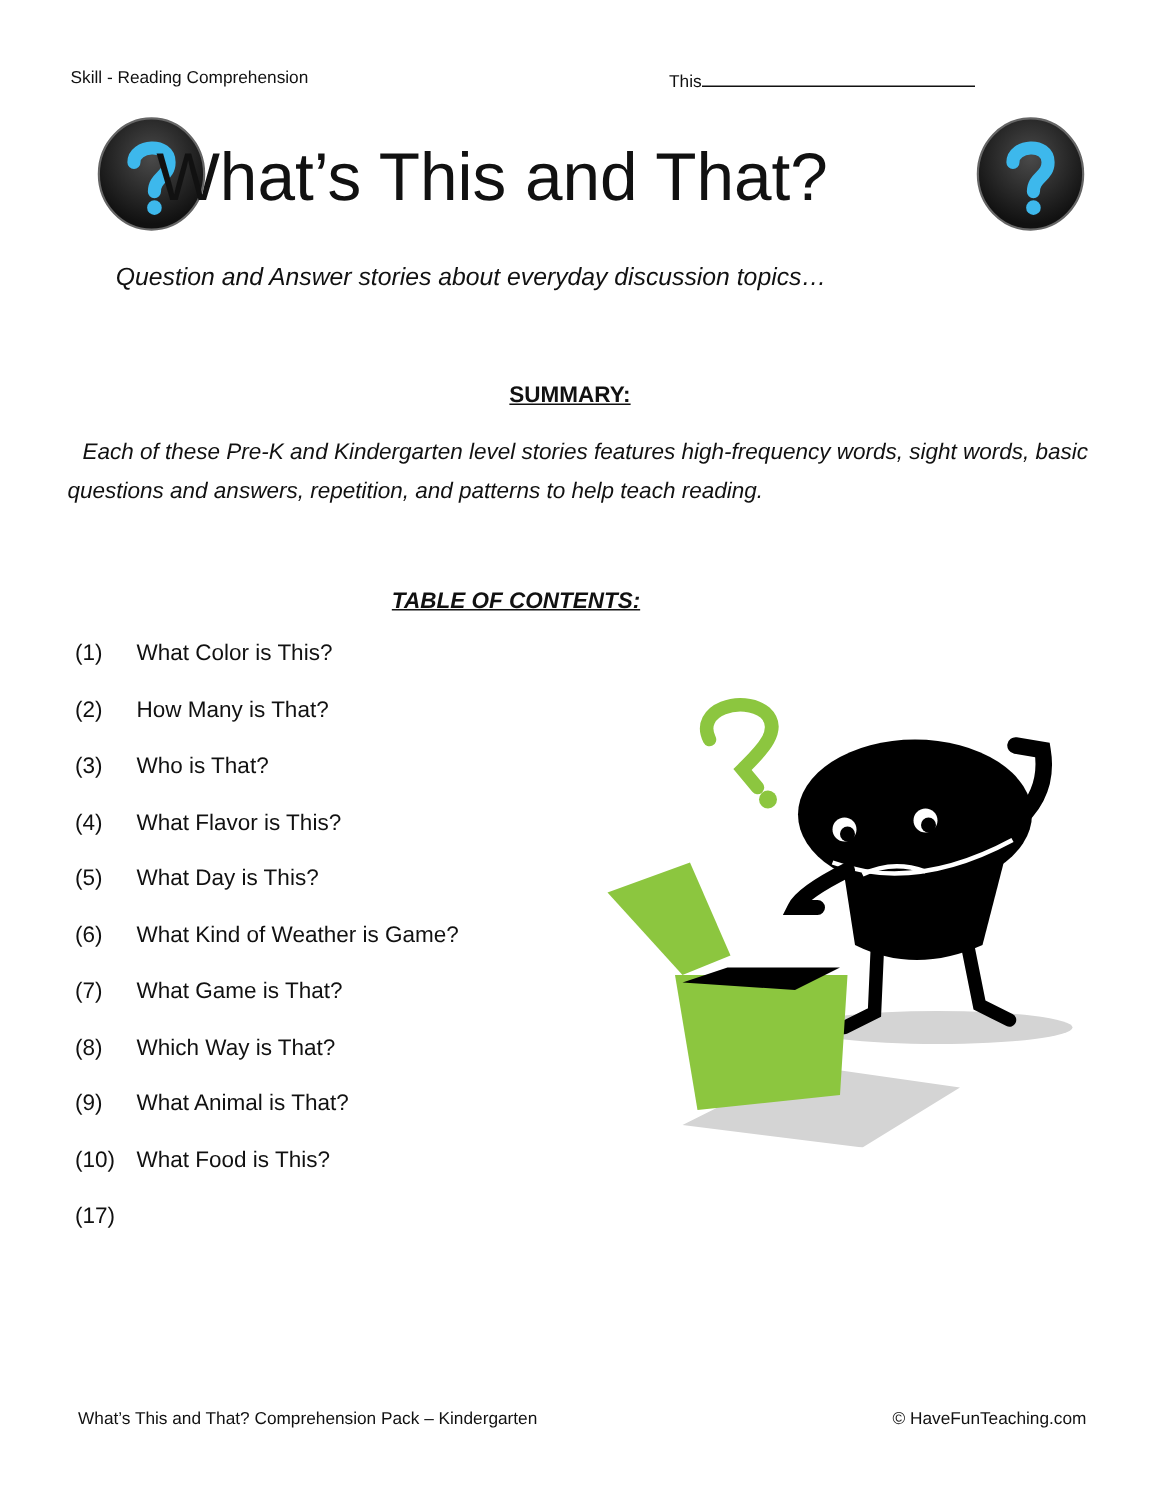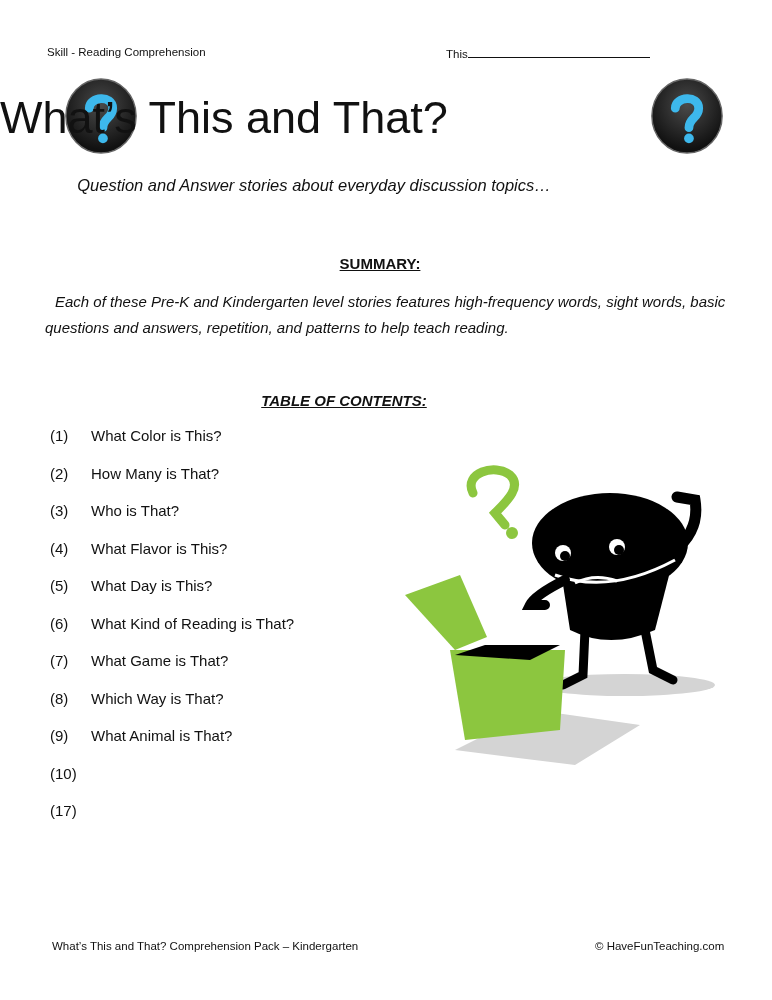--- a/index.html
+++ b/index.html
@@ -5,21 +5,21 @@
   html, body { margin:0; padding:0; background:#fff; }
   body { width:772px; height:1000px; position:relative; overflow:hidden; font-family:"Liberation Sans", sans-serif; color:#111; }
   .abs { position:absolute; }
   .hdr { font-size:11.5px; }
   #skill { left:47px; top:46px; }
   #name { left:446px; top:46px; }
   #name .line { display:inline-block; width:182px; border-bottom:1px solid #111; height:11px; vertical-align:baseline; }
   .qicon { width:78px; height:78px; }
   #qicon-left { left:62px; top:77px; }
   #qicon-right { left:648px; top:77px; }
-  #title { left:0; width:656px; top:92px; text-align:left; font-size:45px; }
+  #title { left:0; width:656px; top:92px; text-align:center; font-size:45px; }
   #subtitle { left:0; width:628px; top:176px; text-align:center; font-size:16.5px; font-style:italic; }
   #summary-head { left:0; width:760px; top:255px; text-align:center; font-size:15px; font-weight:bold; text-decoration:underline; }
   #summary-text { left:45px; width:720px; top:289px; font-size:15px; font-style:italic; line-height:26px; text-indent:10px; }
   #toc-head { left:0; width:688px; top:392px; text-align:center; font-size:15px; font-weight:bold; font-style:italic; text-decoration:underline; }
   #toc { left:50px; top:427px; margin:0; padding:0; list-style:none; }
   #toc li { height:37.5px; font-size:15px; display:flex; }
   #toc .num { width:41px; }
   #illus { left:395px; top:455px; width:330px; height:310px; }
   #footer-left { left:52px; top:940px; font-size:11.5px; }
   #footer-right { left:595px; top:940px; font-size:11.5px; }
@@ -70,36 +70,37 @@
   <li>
       <span class="num">(4)</span>
       <span>What Flavor is This?</span>
     </li>
   <li>
       <span class="num">(5)</span>
       <span>What Day is This?</span>
     </li>
   <li>
       <span class="num">(6)</span>
-      <span>What Kind of Reading is That?</span>
+      <span>What Kind of Weather is Game?</span>
     </li>
   <li>
       <span class="num">(7)</span>
       <span>What Game is That?</span>
     </li>
   <li>
       <span class="num">(8)</span>
       <span>Which Way is That?</span>
     </li>
   <li>
       <span class="num">(9)</span>
       <span>What Animal is That?</span>
     </li>
   <li>
       <span class="num">(10)</span>
+      <span>What Food is This?</span>
     </li>
   <li>
       <span class="num">(17)</span>
     </li>
 </ul>
 
 <svg class="abs" id="illus" viewBox="0 0 330 310">
 
   <polygon points="60,295 180,310 245,270 140,255" fill="#d4d4d4"></polygon>
   <ellipse cx="230" cy="230" rx="90" ry="11" fill="#d4d4d4"></ellipse>

